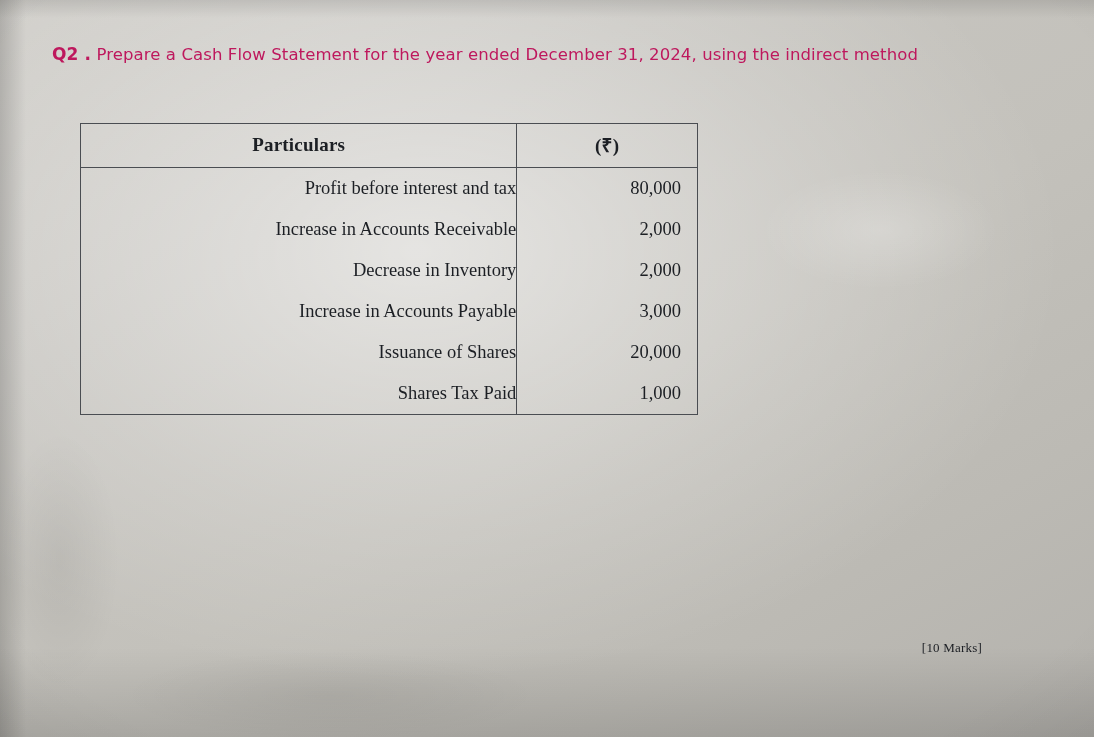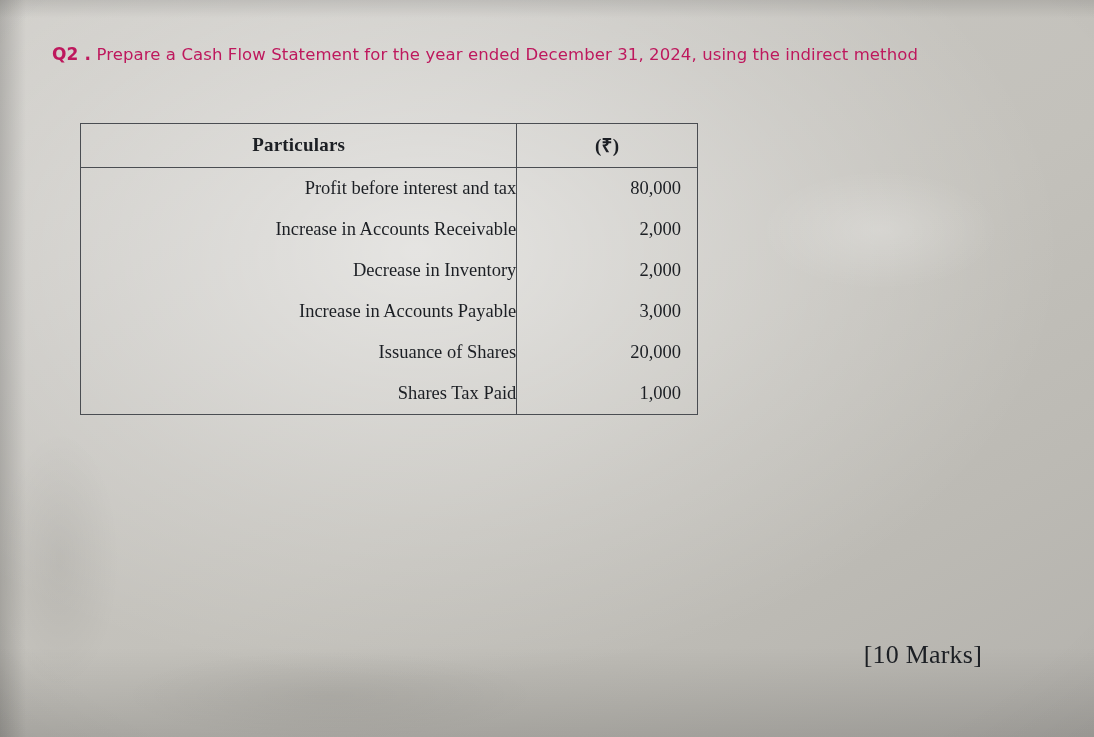--- a/index.html
+++ b/index.html
@@ -124,21 +124,21 @@
   table.data thead th {
     border-bottom: 1px solid #4a4d52;
   }
 
   
   .marks {
     position: absolute;
     right: 112px;
     top: 640px;
     font-family: "Liberation Serif", serif;
-    font-size: 26px;
+    font-size: 13px;
     color: #1c1f24;
     letter-spacing: 0.2px;
   }
 
   
   .blotch {
     position: absolute;
     border-radius: 50%;
     pointer-events: none;
   }

